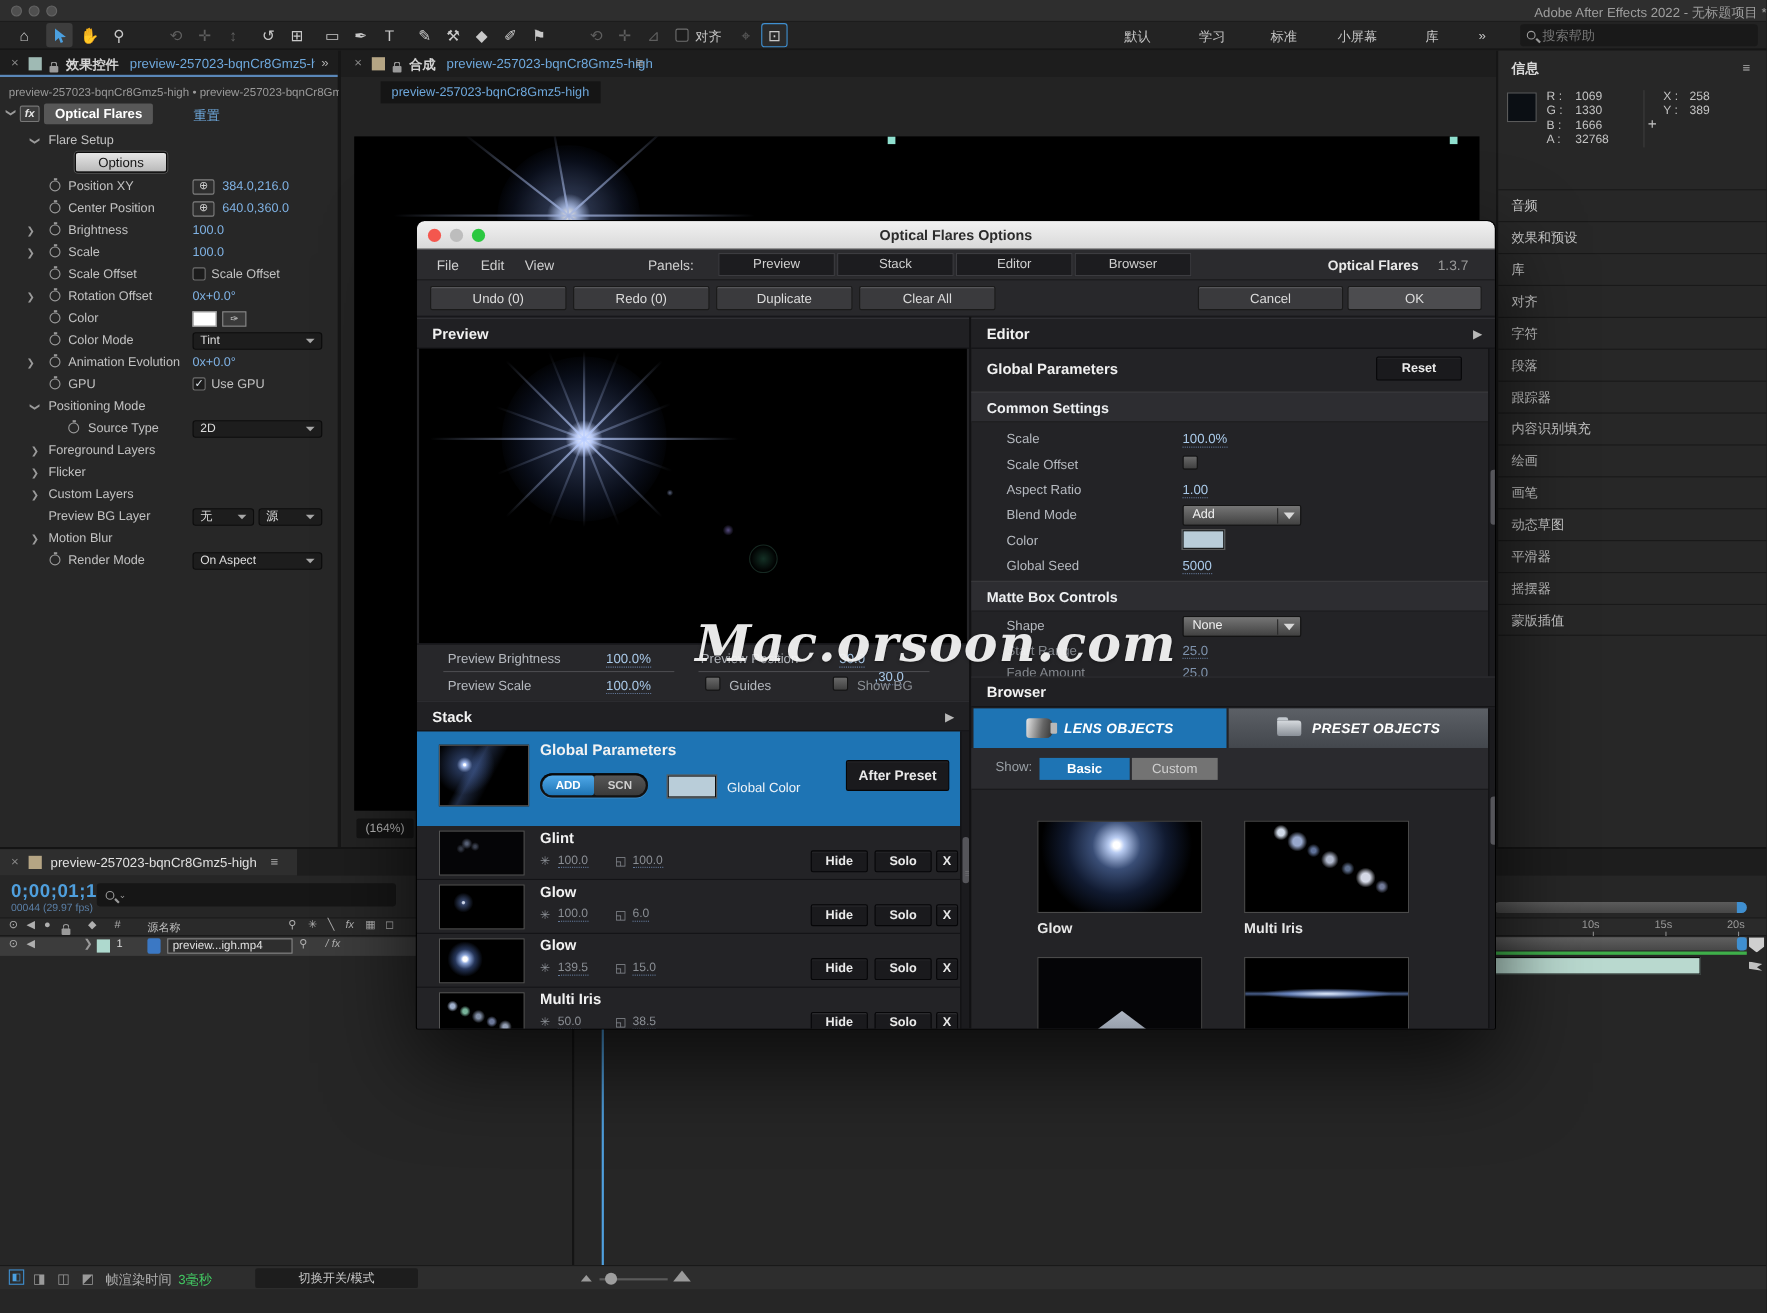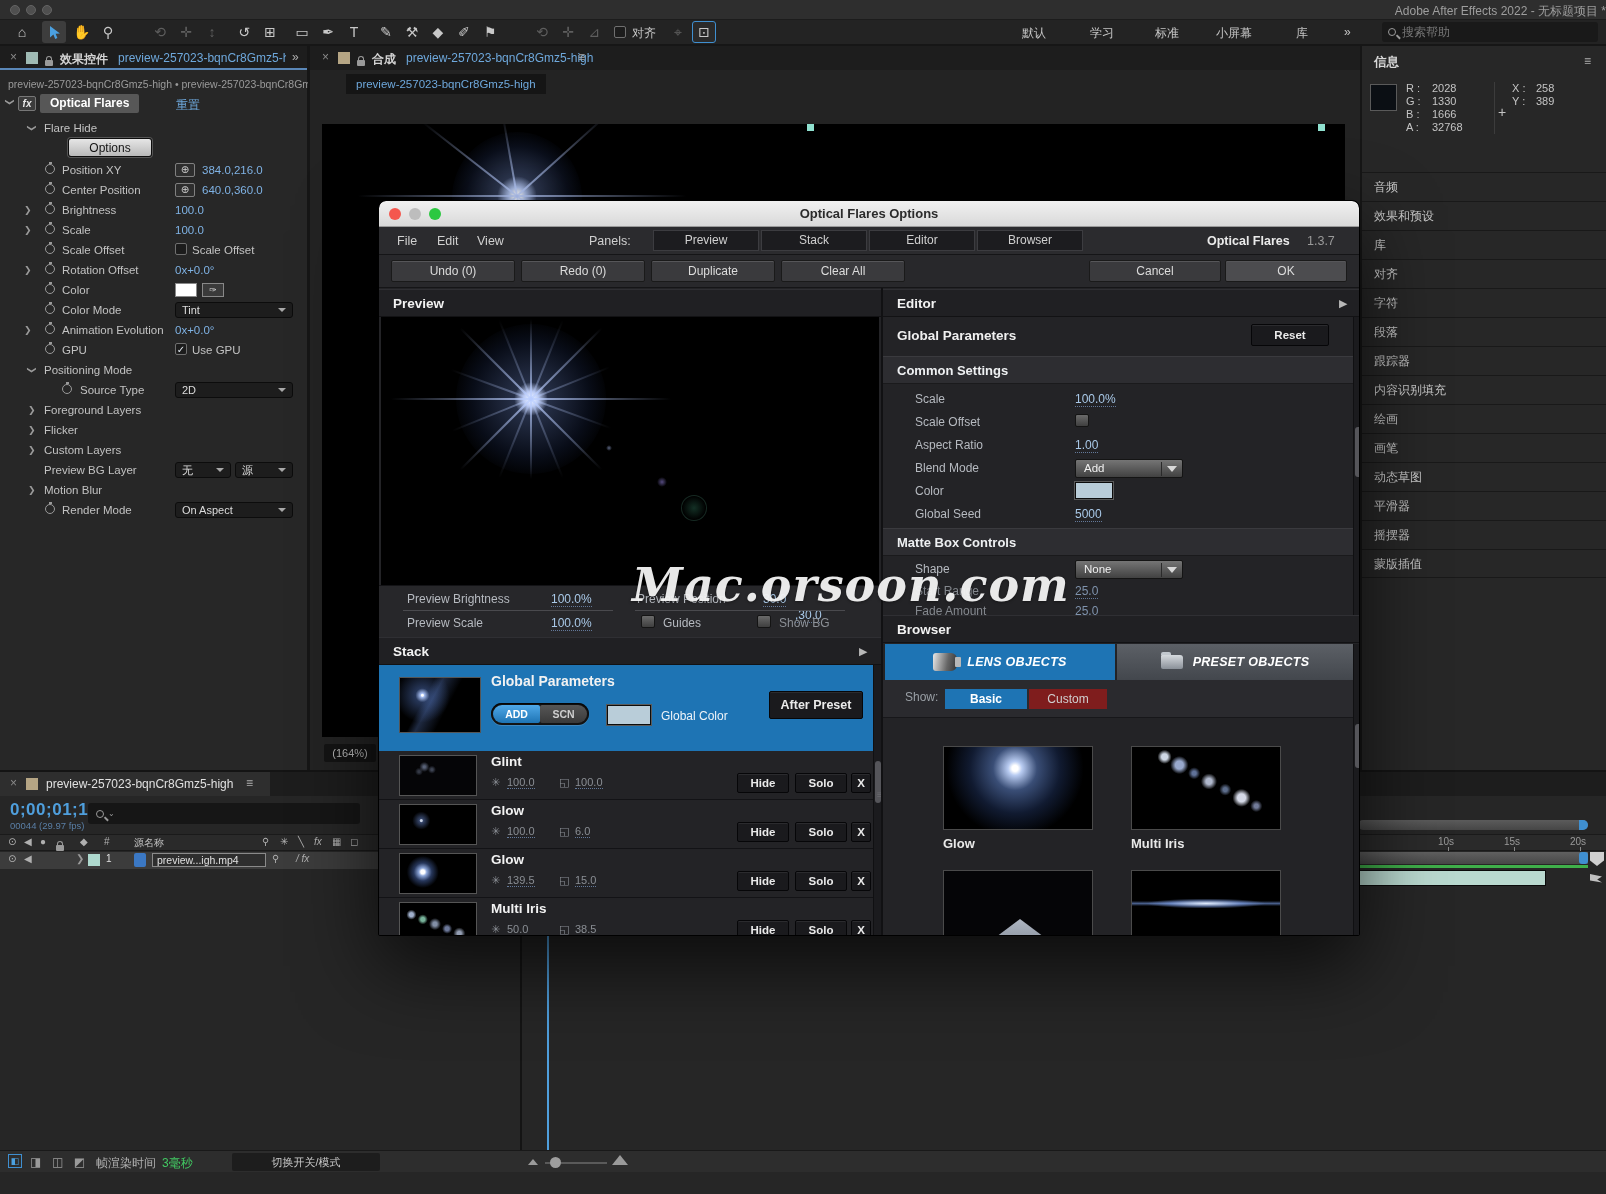--- a/index.html
+++ b/index.html
@@ -278,21 +278,21 @@
   </div>
   <div class="ec-breadcrumb">preview-257023-bqnCr8Gmz5-high • preview-257023-bqnCr8Gmz5-hig</div>
   <div class="ec-fxhead">
     <span class="abs twirl open" style="left:6px; top:3px">❯</span>
     <span class="fxbadge">fx</span>
     <span class="fxname">Optical Flares</span>
     <span class="abs blue" style="left:176px; top:3px">重置</span>
   </div>
   <div class="ecrow" style="top:72px">
     <span class="twirl open rl" style="left:28px; top:0">❯</span>
-    <span class="rl" style="left:44px">Flare Hide</span>
+    <span class="rl" style="left:44px">Flare Setup</span>
   </div>
   <div class="ecrow" style="top:92px">
     <span class="optbtn">Options</span>
   </div>
   <div class="ecrow" style="top:114px">
     <span class="sw-watch rl" style="left:45px; top:4px"></span>
     <span class="rl" style="left:62px">Position XY</span>
     <span class="pointbox" style="left:175px">⊕</span>
     <span class="rl val" style="left:202px">384.0,216.0</span>
   </div>
@@ -423,21 +423,21 @@
     <span class="handle" style="left:996px; top:0px"></span>
   </div>
   <div class="zoomlvl">(164%)</div>
 </div>
 
 <div id="right-panel" class="abs panel">
   <div class="hdr">信息</div>
   <span class="abs" style="left:222px; top:8px; color:#b0b0b0">≡</span>
   <div class="abs" style="left:8px; top:38px; width:27px; height:27px; background:#0b0f14; border:1px solid #5a5a5a"></div>
   <span class="infoline" style="left:44px; top:36px">R :</span>
-  <span class="infoline" style="left:70px; top:36px">2028</span>
+  <span class="infoline" style="left:70px; top:36px">1069</span>
   <span class="infoline" style="left:44px; top:49px">G :</span>
   <span class="infoline" style="left:70px; top:49px">1330</span>
   <span class="infoline" style="left:44px; top:62px">B :</span>
   <span class="infoline" style="left:70px; top:62px">1666</span>
   <span class="infoline" style="left:44px; top:75px">A :</span>
   <span class="infoline" style="left:70px; top:75px">32768</span>
   <div class="abs" style="left:132px; top:36px; width:1px; height:52px; background:#3c3c3c"></div>
   <span class="infoline" style="left:150px; top:36px">X :</span>
   <span class="infoline" style="left:174px; top:36px">258</span>
   <span class="infoline" style="left:150px; top:49px">Y :</span>
@@ -694,21 +694,21 @@
         <span class="btab-lbl">LENS OBJECTS</span>
       </div>
       <div class="preset-tab">
         <span class="folderic"></span>
         <span class="btab-lbl">PRESET OBJECTS</span>
       </div>
     </div>
     <div class="abs" style="left:0; top:392px; width:478px; height:38px; background:#2a2a2e; border-bottom:1px solid #17171a">
       <span class="oflbl" style="left:22px; top:10px; color:#9aa0a6">Show:</span>
       <span class="showbtn" style="left:62px; top:9px; width:82px; background:#1e74b4; color:#fff; font-weight:bold">Basic</span>
-      <span class="showbtn" style="left:146px; top:9px; width:78px; background:#7f1d1d; color:#d0d0d0">Custom</span>
+      <span class="showbtn" style="left:146px; top:9px; width:78px; background:#737373; color:#d0d0d0">Custom</span>
     </div>
     <div class="bthumb bth-glow" style="left:60px; top:458px"></div>
     <span class="bcap" style="left:60px; top:548px">Glow</span>
     <div class="bthumb bth-multi" style="left:248px; top:458px"></div>
     <span class="bcap" style="left:248px; top:548px">Multi Iris</span>
     <div class="bthumb bth-spike" style="left:60px; top:582px; height:67px">
         <span class="poly"></span>
       </div>
     <div class="bthumb bth-streak" style="left:248px; top:582px; height:67px"></div>
     <div class="scroll" style="left:470px; top:356px; height:293px">

